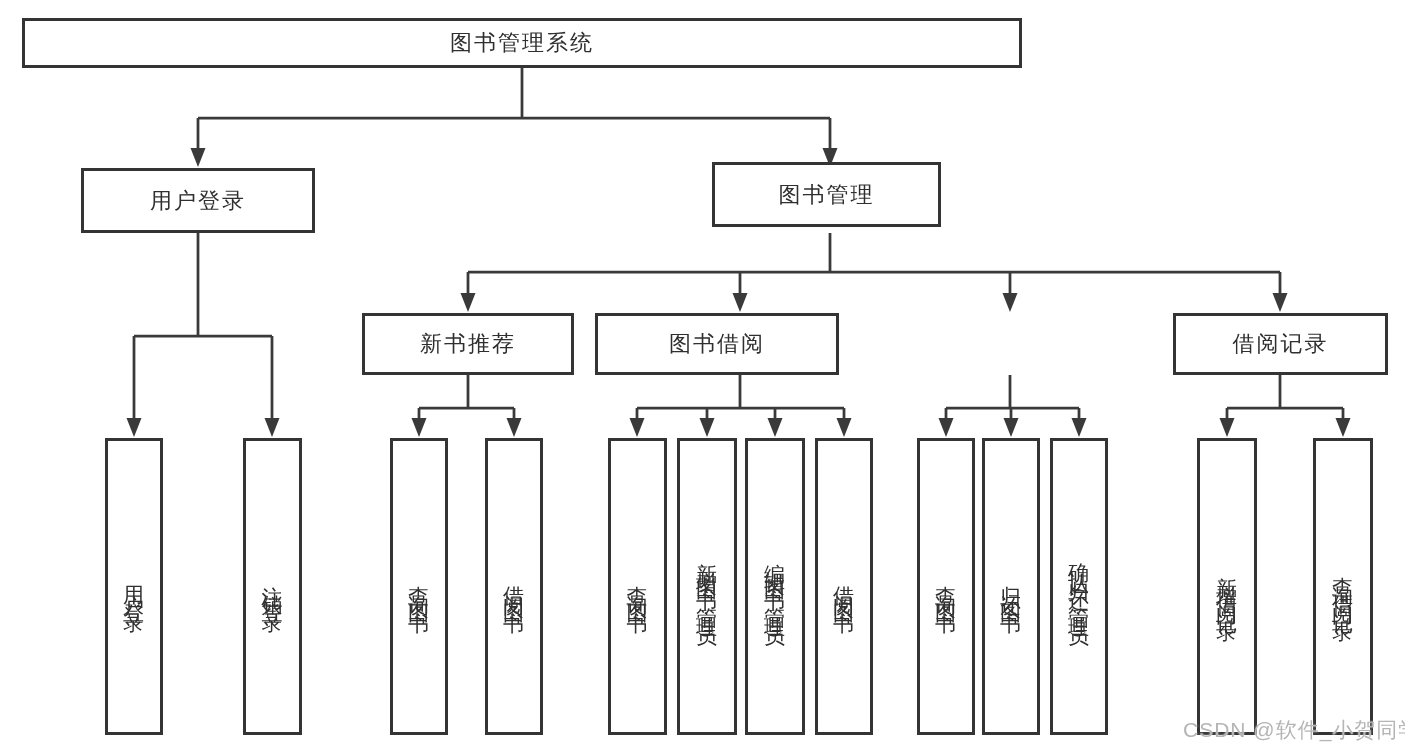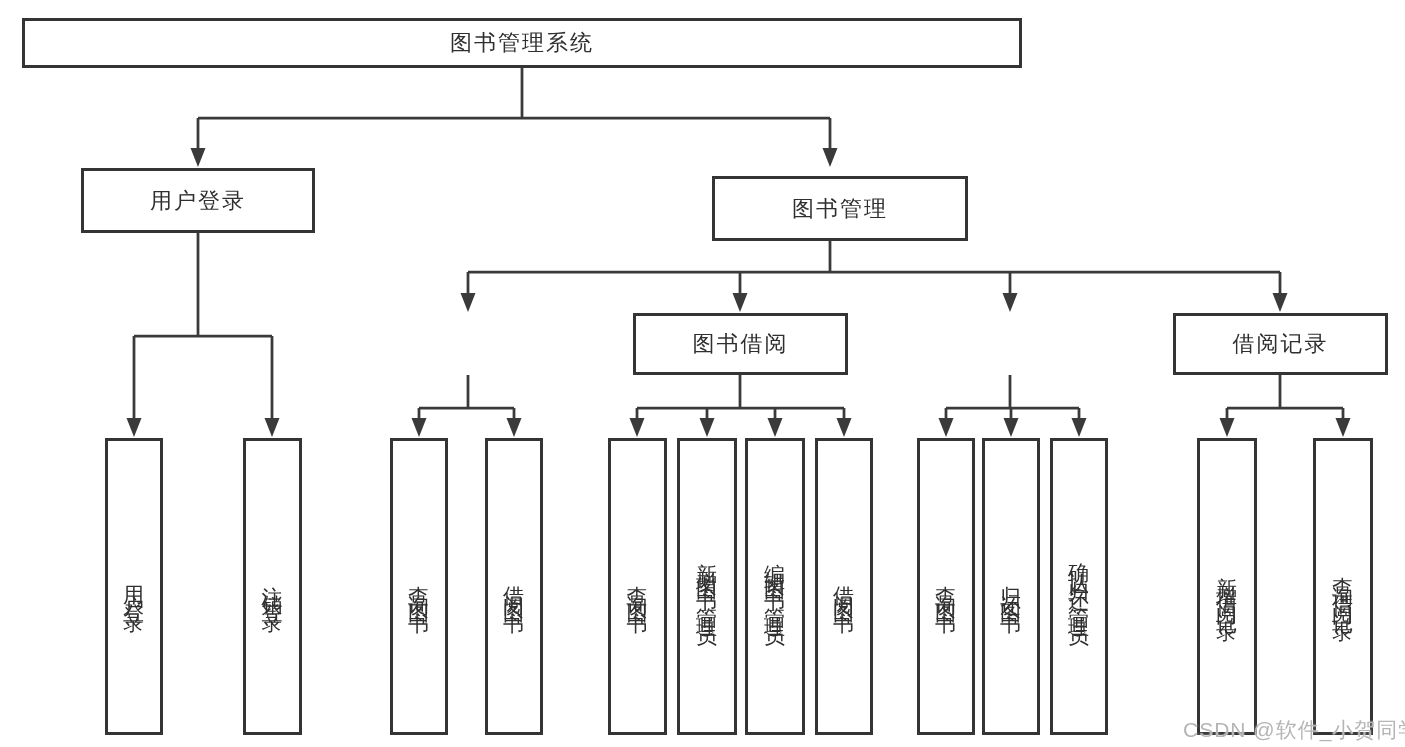--- a/index.html
+++ b/index.html
@@ -89,23 +89,24 @@
       <polygon points="1071.5,418 1086.5,418 1079,437"></polygon>
 
       <polygon points="1219.5,418 1234.5,418 1227,437"></polygon>
       <polygon points="1335.5,418 1350.5,418 1343,437"></polygon>
     </g>
   </svg>
 
   <div class="node h" style="left:22px;top:18px;width:1000px;height:50px">图书管理系统</div>
 
   <div class="node h" style="left:81px;top:168px;width:234px;height:65px">用户登录</div>
-  <div class="node h" style="left:712px;top:176px;width:256px;height:65px">图书管理</div>
+  <div class="node h" style="left:712px;top:162px;width:229px;height:65px">图书管理</div>
 
-  <div class="node h" style="left:633px;top:313px;width:215px;height:62px">图书借阅</div>
+  <div class="node h" style="left:362px;top:313px;width:212px;height:62px">新书推荐</div>
+  <div class="node h" style="left:595px;top:313px;width:244px;height:62px">图书借阅</div>
   <div class="node h" style="left:1173px;top:313px;width:215px;height:62px">借阅记录</div>
 
   <div class="node v" style="left:105px;top:438px;width:58px;height:297px">用户登录</div>
   <div class="node v" style="left:243px;top:438px;width:59px;height:297px">注销登录</div>
 
   <div class="node v" style="left:390px;top:438px;width:58px;height:297px">查询图书</div>
   <div class="node v" style="left:485px;top:438px;width:58px;height:297px">借阅图书</div>
 
   <div class="node v" style="left:608px;top:438px;width:59px;height:297px">查询图书</div>
   <div class="node v" style="left:677px;top:438px;width:60px;height:297px">新增图书（管理员）</div>

